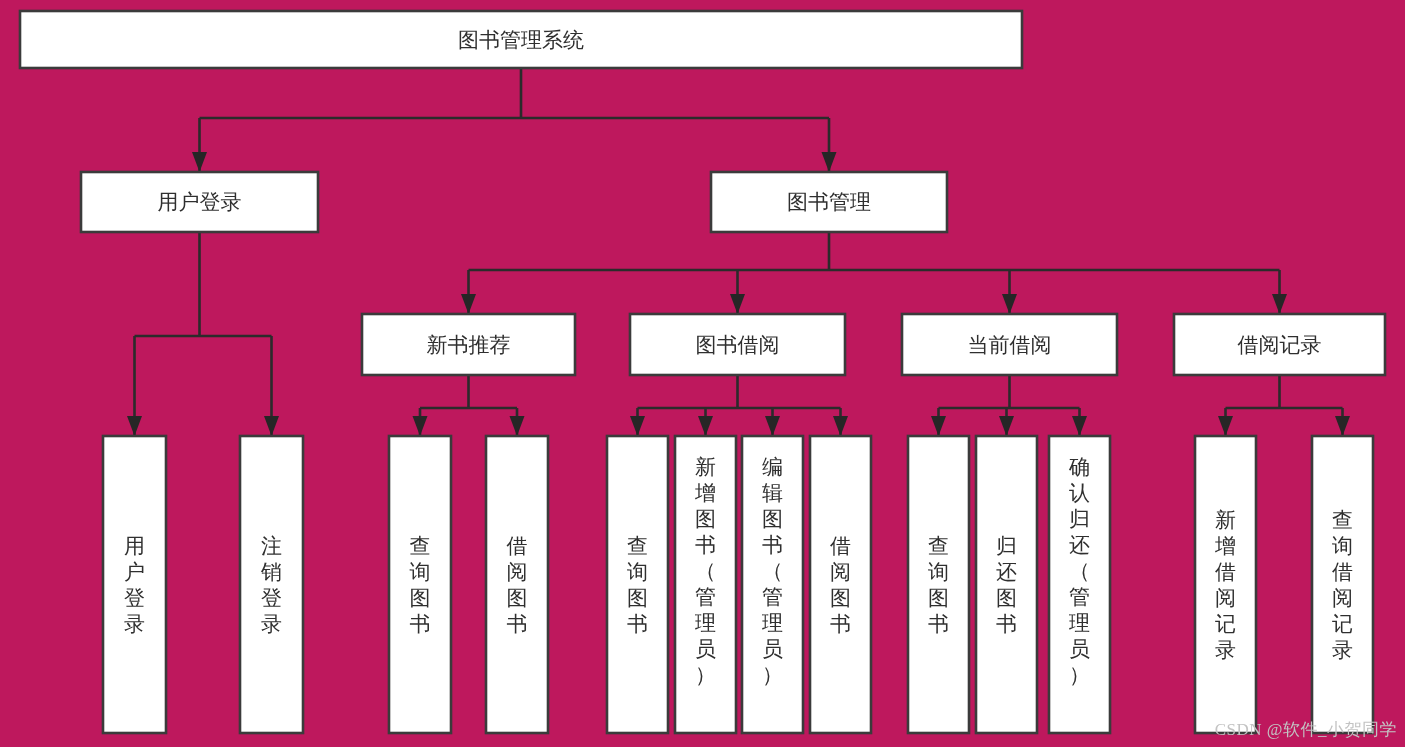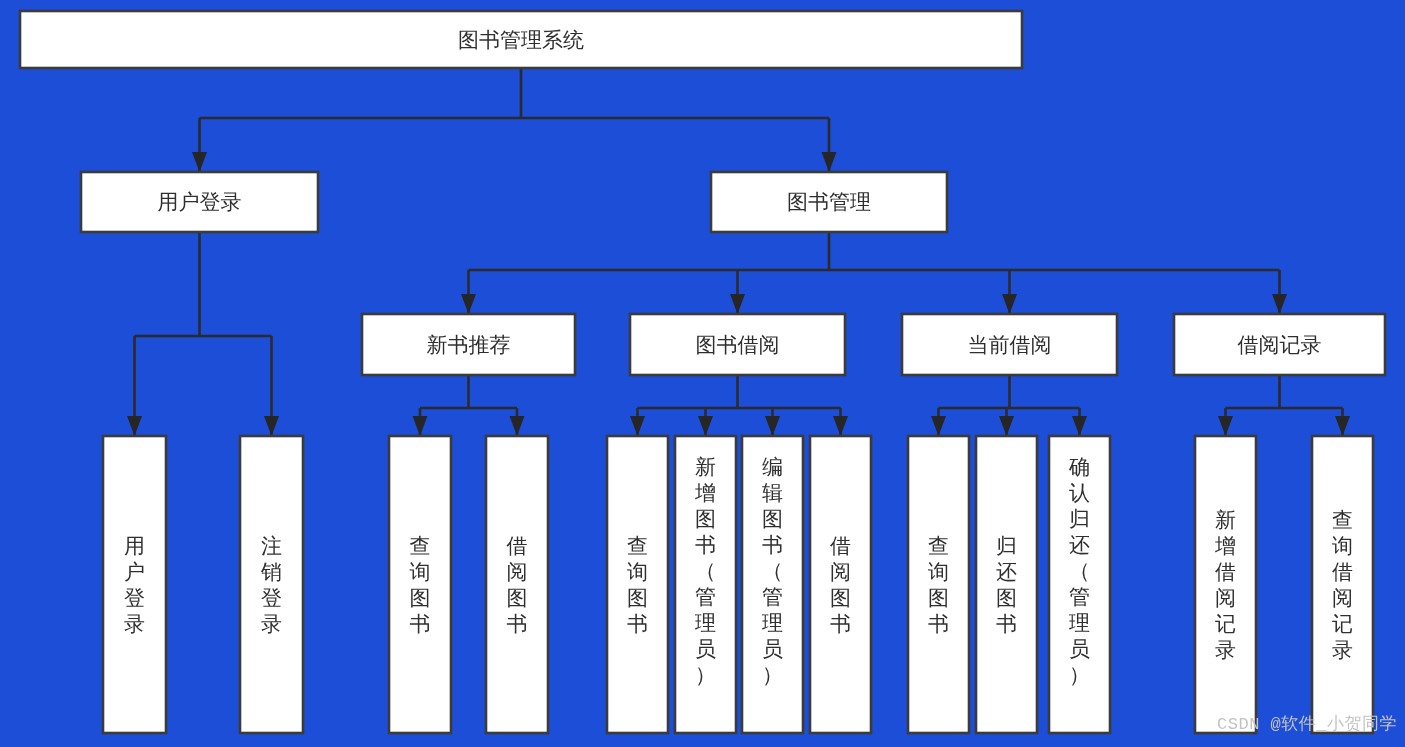--- a/index.html
+++ b/index.html
@@ -11,21 +11,21 @@
   body {
     font-family: "DejaVu Sans", "Liberation Sans", sans-serif;
     width: 1405px;
     height: 747px;
     overflow: hidden;
   }
   #diagram-root {
     position: relative;
     width: 1405px;
     height: 747px;
-    background: #1d4ed8;
+    background: #be185d;
   }
   svg.diagram-canvas {
     position: absolute;
     top: 0;
     left: 0;
     width: 1405px;
     height: 747px;
     display: block;
   }
   .node-box {
@@ -52,22 +52,22 @@
   }
   .node-label-vertical {
     fill: #2f2f2f;
     font-family: "DejaVu Sans", "Liberation Sans", sans-serif;
     font-size: 21px;
     text-anchor: middle;
   }
   .watermark-text {
     position: absolute;
     right: 8px;
-    bottom: 12px;
-    font-family: Liberation Mono, monospace;
+    bottom: 6px;
+    font-family: Liberation Serif, serif;
     font-size: 17px;
     color: #c3c3c3;
     white-space: nowrap;
     letter-spacing: 0.5px;
     pointer-events: none;
     text-align: center;
   }
 </style>
 </head>
 <body>

